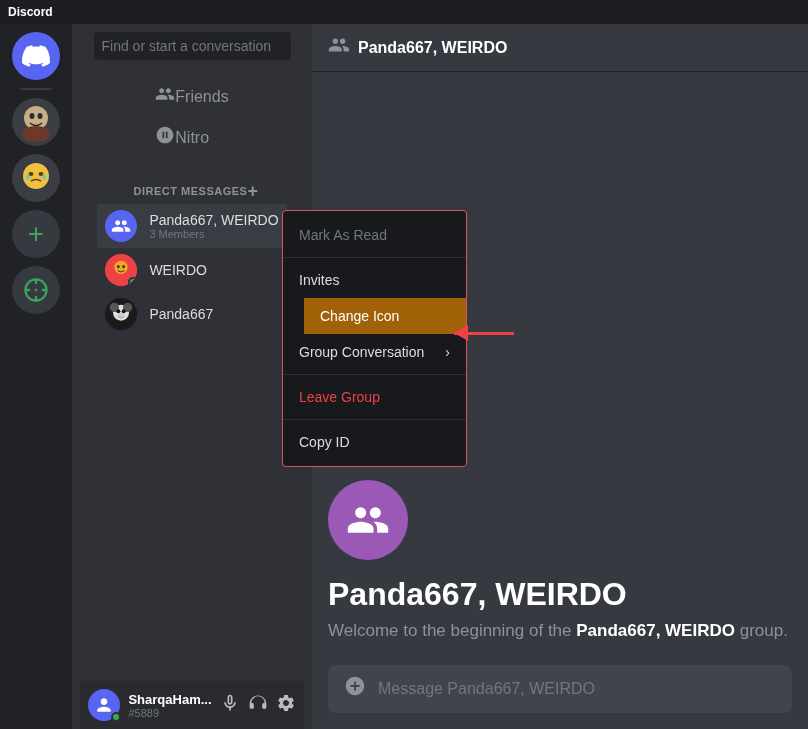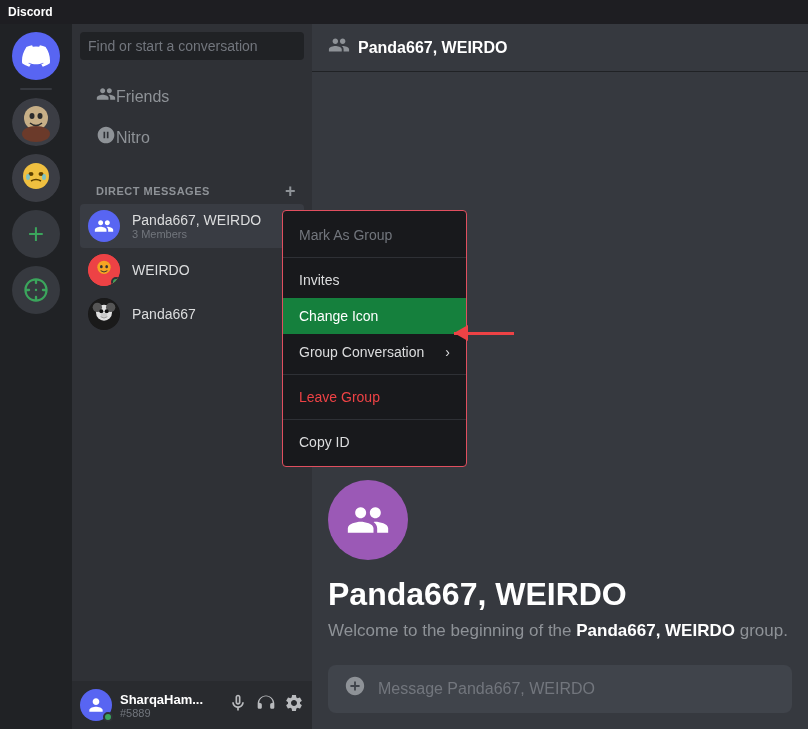--- a/index.html
+++ b/index.html
@@ -87,20 +87,21 @@
       font-size: 18px;
     }
 
     
     .channel-sidebar {
       width: 240px;
       background: #2f3136;
       display: flex;
       flex-direction: column;
       flex-shrink: 0;
+      align-items: center;
     }
 
     .search-bar {
       padding: 8px 8px;
       background: #2f3136;
     }
 
     .search-input {
       width: 100%;
       background: #202225;
@@ -401,22 +402,23 @@
       padding: 10px 16px;
       color: #dcddde;
       font-size: 14px;
       cursor: pointer;
       display: flex;
       align-items: center;
       justify-content: space-between;
     }
 
     .context-menu-item.active-item {
-      background: #15803d;
-      color: #fff;
+      background: #a16207;
+      color: #fff;
+      margin-left: 21px;
     }
 
     .context-menu-item.danger {
       color: #ed4245;
     }
 
     .context-menu-item.disabled {
       color: #72767d;
       cursor: default;
     }
@@ -669,21 +671,21 @@
           </svg>
         </span>
         <input class="message-input" type="text" placeholder="Message Panda667, WEIRDO" style="">
       </div>
     </div>
   </div>
 </div>
 
 <div class="context-menu">
   <div class="context-menu-item disabled">
-    <span>Mark As Group</span>
+    <span>Mark As Read</span>
   </div>
   <div class="context-menu-separator"></div>
   <div class="context-menu-item">
     <span>Invites</span>
   </div>
   <div class="context-menu-item active-item">
     <span>Change Icon</span>
   </div>
   <div class="context-menu-item">
     <span>Group Conversation</span>

